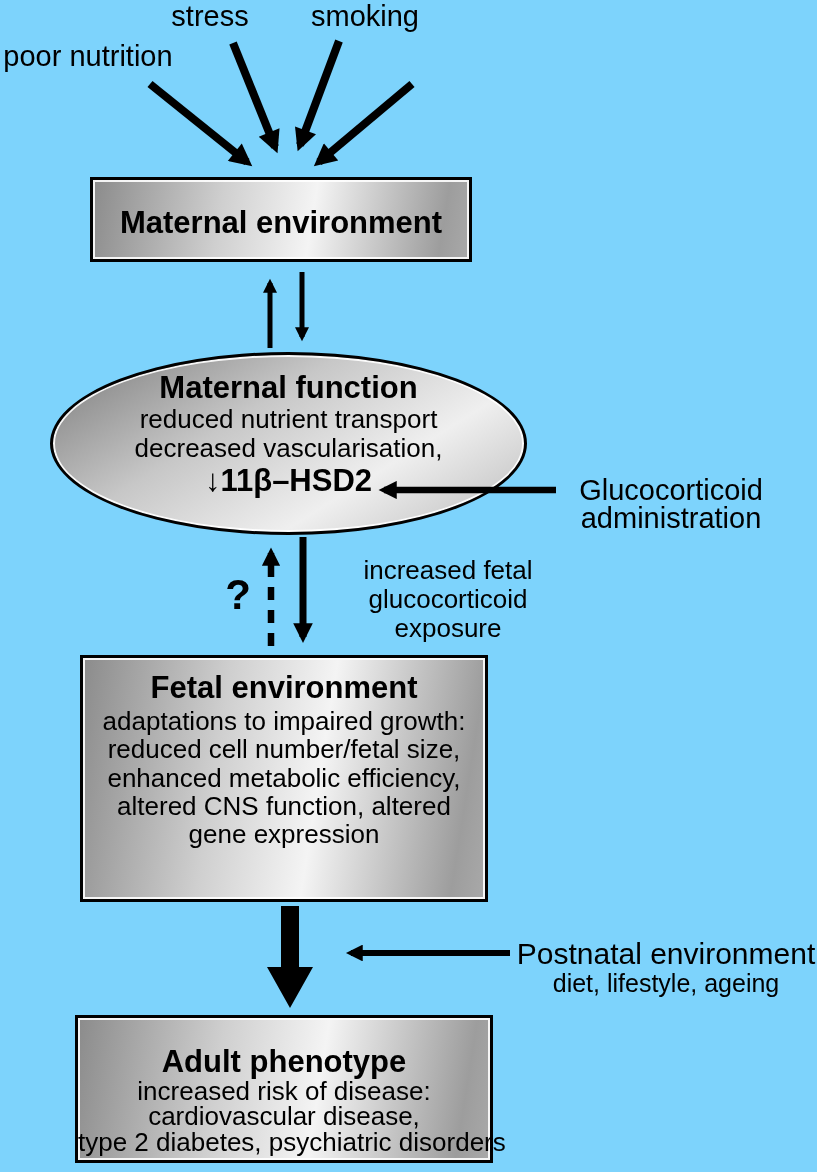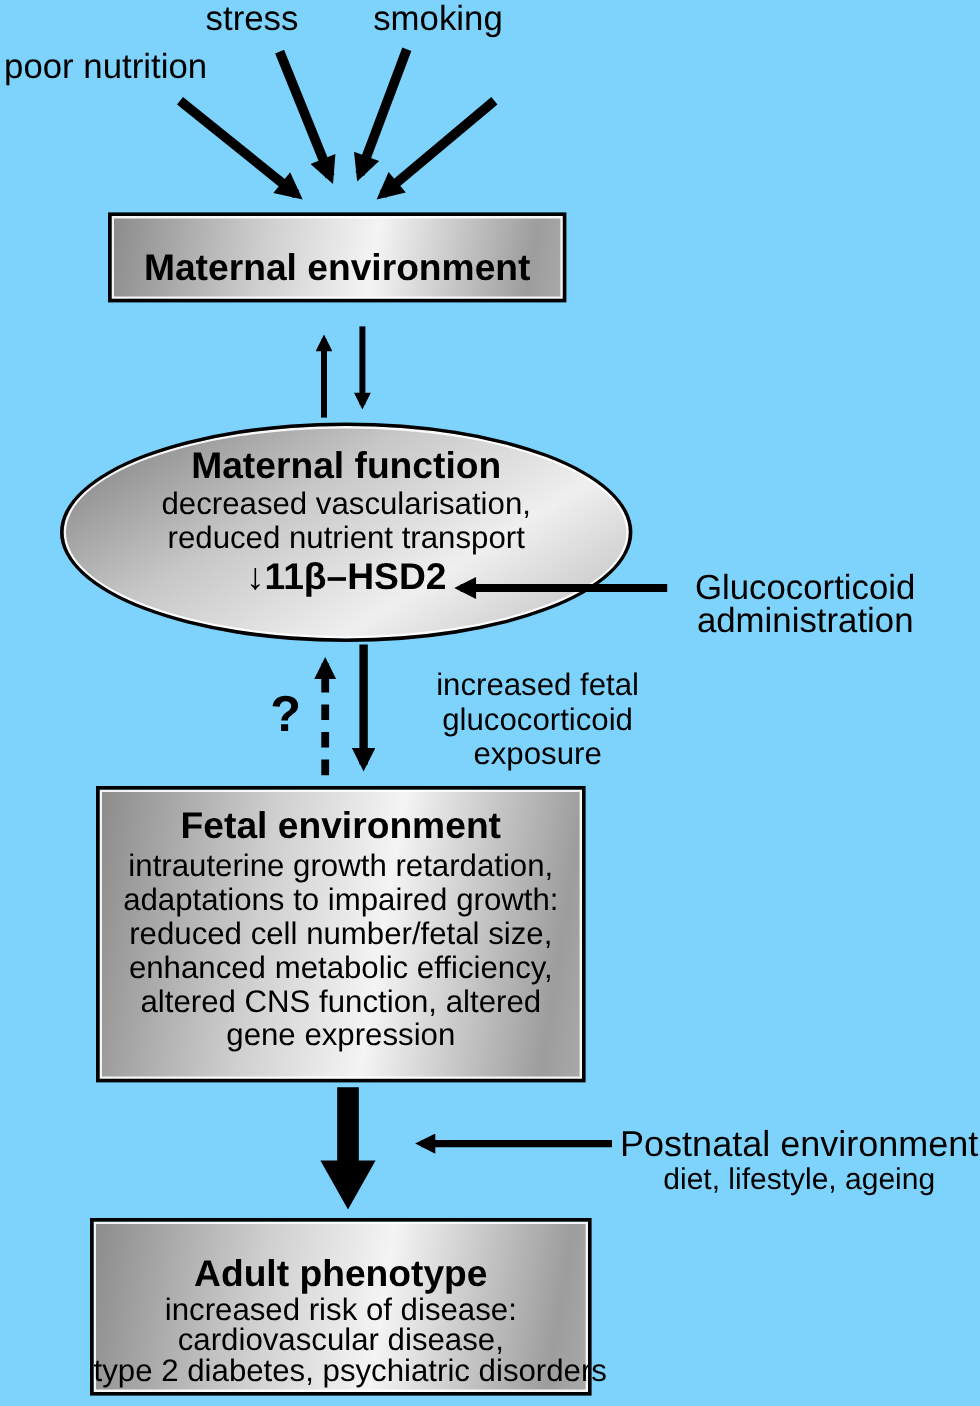--- a/index.html
+++ b/index.html
@@ -10,21 +10,21 @@
   .abs{position:absolute;}
   .lbl{font-size:29px;line-height:30px;text-align:center;white-space:nowrap;}
   .node{
     box-sizing:border-box;border:3px solid #000;text-align:center;
     box-shadow:inset 0 0 0 2px rgba(255,255,255,.9);
   }
   .grad-h{background:linear-gradient(99deg,#8b8b8b 0%,#cfcfcf 34%,#f4f4f4 58%,#9d9d9d 92%,#a9a9a9 100%);}
   .grad-e{background:linear-gradient(148deg,#868686 6%,#c7c7c7 38%,#efefef 68%,#b9b9b9 100%);}
   .title{font-size:31px;font-weight:bold;line-height:34px;}
   .body-line{font-size:26px;line-height:28.3px;white-space:nowrap;}
-  .maternal-box{left:90px;top:177px;width:382px;height:75px;}
+  .maternal-box{left:90px;top:177px;width:382px;height:85px;}
   .maternal-box .title{line-height:85px;}
   .ellipse{left:50px;top:352px;width:477px;height:183px;border-radius:50%;padding-top:16px;}
   .ellipse .sub{font-size:26px;line-height:29px;white-space:nowrap;}
   .hsd2{font-size:31px;font-weight:bold;line-height:36px;margin-top:0;white-space:nowrap;}
   .gluco{left:523px;top:476px;width:296px;text-align:center;font-size:29px;line-height:28px;}
   .qmark{left:218px;top:574px;width:40px;text-align:center;font-size:42px;font-weight:bold;line-height:42px;}
   .exposure{left:318px;top:556px;width:260px;text-align:center;font-size:26px;line-height:29px;}
   .fetal-box{left:80px;top:655px;width:408px;height:247px;padding-top:11px;}
   .fetal-box .title{line-height:38px;}
   .adult-box{left:75px;top:1015px;width:418px;height:148px;padding-top:27px;}
@@ -44,28 +44,27 @@
   <div class="abs lbl" style="left:160px;top:1px;width:100px;">stress</div>
   <div class="abs lbl" style="left:305px;top:1px;width:120px;">smoking</div>
   <div class="abs lbl" style="left:0px;top:41px;width:176px;">poor nutrition</div>
 
   <div class="abs node grad-h maternal-box">
     <div class="title">Maternal environment</div>
   </div>
 
   <div class="abs node grad-e ellipse">
     <div class="title">Maternal function</div>
+    <div class="sub">reduced nutrient transport</div>
     <div class="sub">decreased vascularisation,</div>
-    <div class="sub">reduced nutrient transport</div>
     <div class="hsd2">↓11β–HSD2</div>
   </div>
 
   <div class="abs node grad-h fetal-box">
     <div class="title">Fetal environment</div>
-    <div class="body-line">intrauterine growth retardation,</div>
     <div class="body-line">adaptations to impaired growth:</div>
     <div class="body-line">reduced cell number/fetal size,</div>
     <div class="body-line">enhanced metabolic efficiency,</div>
     <div class="body-line">altered CNS function, altered</div>
     <div class="body-line">gene expression</div>
   </div>
 
   <div class="abs node grad-h adult-box">
     <div class="title">Adult phenotype</div>
     <div class="body-line">increased risk of disease:</div>

